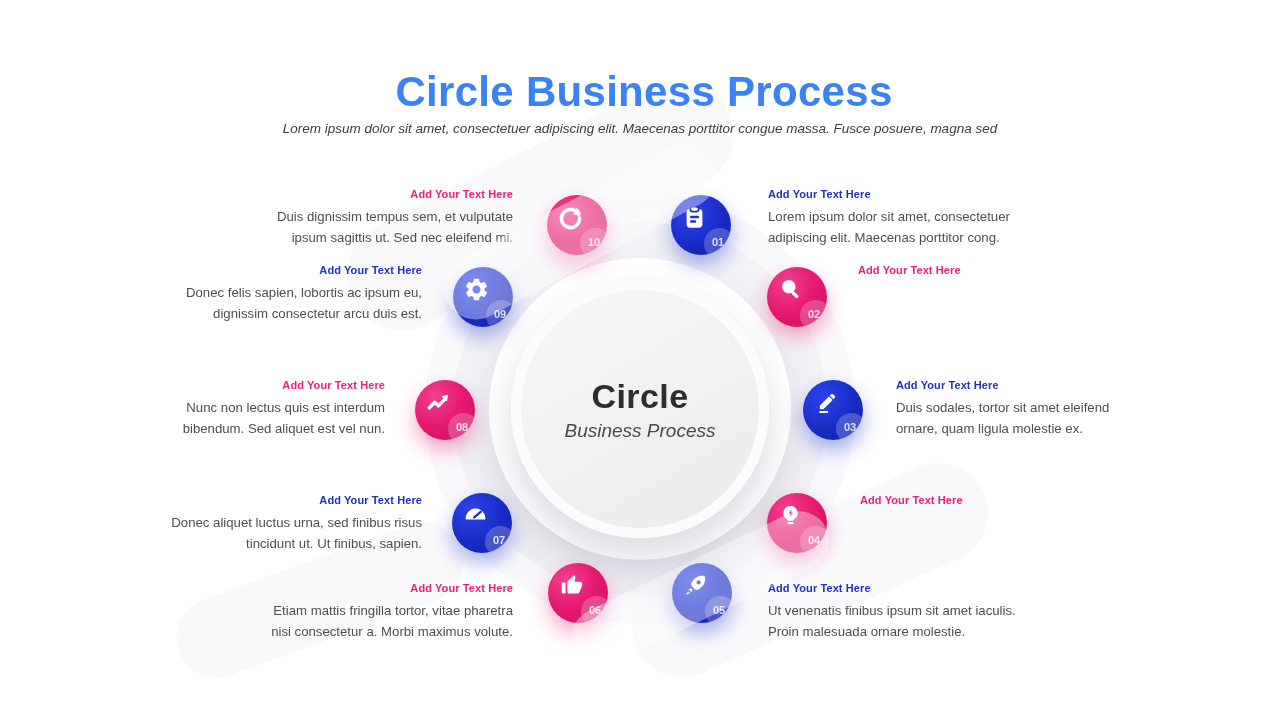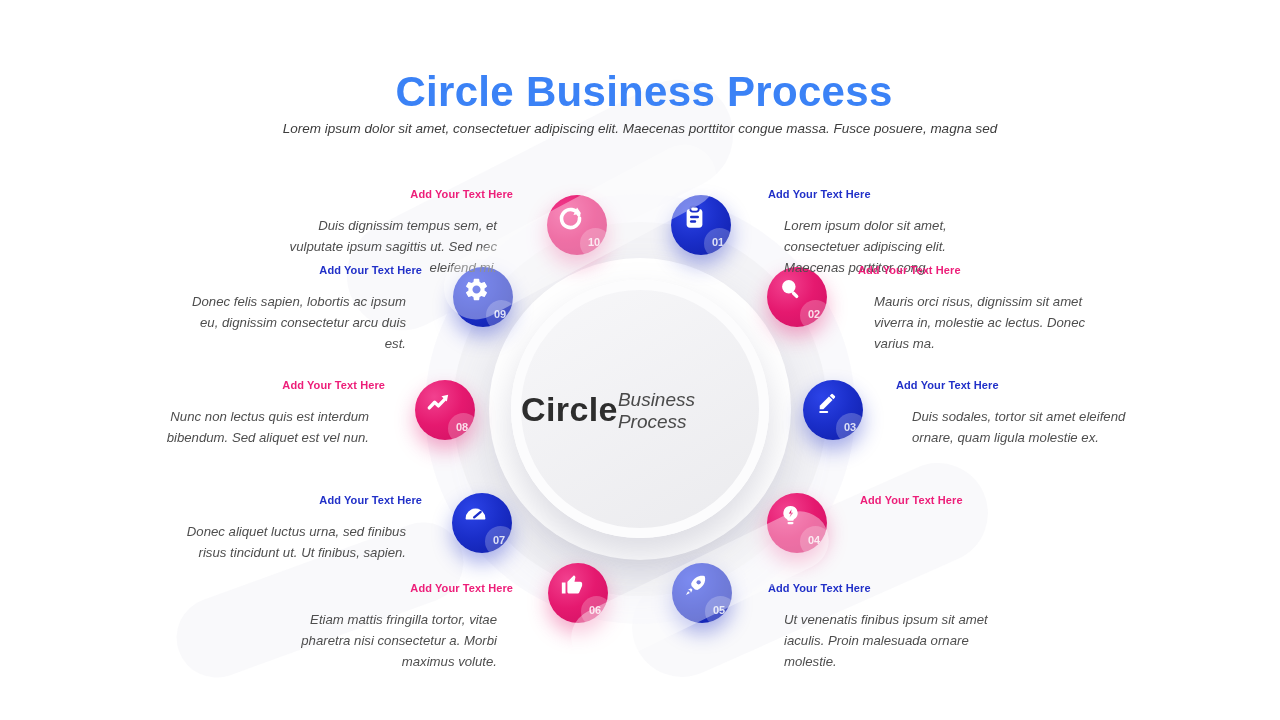--- a/index.html
+++ b/index.html
@@ -28,41 +28,41 @@
   .ring-faint{position:absolute;left:425px;top:194px;width:430px;height:430px;border-radius:50%;
     background:rgba(246,246,250,.65);z-index:0;}
   .ring-outer{position:absolute;left:453px;top:222px;width:374px;height:374px;border-radius:50%;
     background:#f3f3f6;z-index:1;}
   .ring-white{position:absolute;left:489px;top:258px;width:302px;height:302px;border-radius:50%;
     background:#ffffff;box-shadow:0 22px 45px rgba(140,140,165,.20);z-index:1;}
   .center-circle{
     position:absolute;left:511px;top:280px;width:238px;height:238px;border-radius:50%;
     border:10px solid #fcfcfd;background:linear-gradient(150deg,#f7f7f9 0%,#ebebee 100%);
     box-shadow:0 18px 35px rgba(125,125,150,.28);z-index:2;
-    display:flex;flex-direction:row;align-items:center;justify-content:center;
+    display:flex;flex-direction:column;align-items:center;justify-content:center;
   }
   .center-title{font-size:34px;font-weight:800;color:#2d2d2d;letter-spacing:.4px;}
   .center-sub{font-size:19px;font-style:italic;color:#4a4a4a;margin-top:4px;}
   
   .bubble{position:absolute;width:60px;height:60px;border-radius:50%;overflow:hidden;z-index:2;}
   .bubble.pink{background:radial-gradient(circle at 32% 28%, #f2418f 0%, var(--pink,#e51a72) 48%, #cf1062 100%);
     box-shadow:0 10px 20px rgba(229,26,114,.38);}
   .bubble.blue{background:radial-gradient(circle at 32% 28%, #2c44e8 0%, var(--blue,#1a2ec9) 48%, #0f1da6 100%);
     box-shadow:0 10px 20px rgba(26,46,201,.38);}
   .bubble svg{position:absolute;left:10px;top:9px;width:27px;height:27px;}
   .num{
     position:absolute;right:-4px;bottom:-4px;width:31px;height:31px;border-radius:50%;
     background:rgba(255,255,255,.22);color:rgba(255,255,255,.82);
     font-size:11px;font-weight:700;display:flex;align-items:center;justify-content:center;
     box-sizing:border-box;padding-right:3px;padding-bottom:3px;
   }
   
   .tb{position:absolute;width:258px;z-index:2;}
   .tb h3{margin:0 0 7px;font-size:11px;font-weight:700;letter-spacing:.1px;}
-  .tb p{margin:16px;font-size:13.2px;font-style:italic;color:#4e4e4e;line-height:1.58;}
+  .tb p{margin:0;font-size:13.2px;color:#4e4e4e;line-height:1.58;}
   .tb.lcol{text-align:right;}
   .h-pink{color:var(--pink-heading,#ED1E79);}
   .h-blue{color:var(--blue-heading,#2130C8);}
 </style>
 </head>
 <body>
 
 <div class="slide">
 
   <div class="swoosh sw1"></div>
@@ -168,21 +168,20 @@
 
   <div class="shine sh1"></div>
   <div class="shine sh2"></div>
 
   <div class="tb" style="left:768px;top:188px">
     <h3 class="h-blue">Add Your Text Here</h3>
     <p>Lorem ipsum dolor sit amet, consectetuer adipiscing elit. Maecenas porttitor cong.</p>
   </div>
   <div class="tb" style="left:858px;top:264px">
     <h3 class="h-pink">Add Your Text Here</h3>
-    <p>Mauris orci risus, dignissim sit amet viverra in, molestie ac lectus. Donec varius ma.</p>
   </div>
   <div class="tb" style="left:896px;top:379px">
     <h3 class="h-blue">Add Your Text Here</h3>
     <p>Duis sodales, tortor sit amet eleifend ornare, quam ligula molestie ex.</p>
   </div>
   <div class="tb" style="left:860px;top:494px">
     <h3 class="h-pink">Add Your Text Here</h3>
   </div>
   <div class="tb" style="left:768px;top:582px">
     <h3 class="h-blue">Add Your Text Here</h3>

